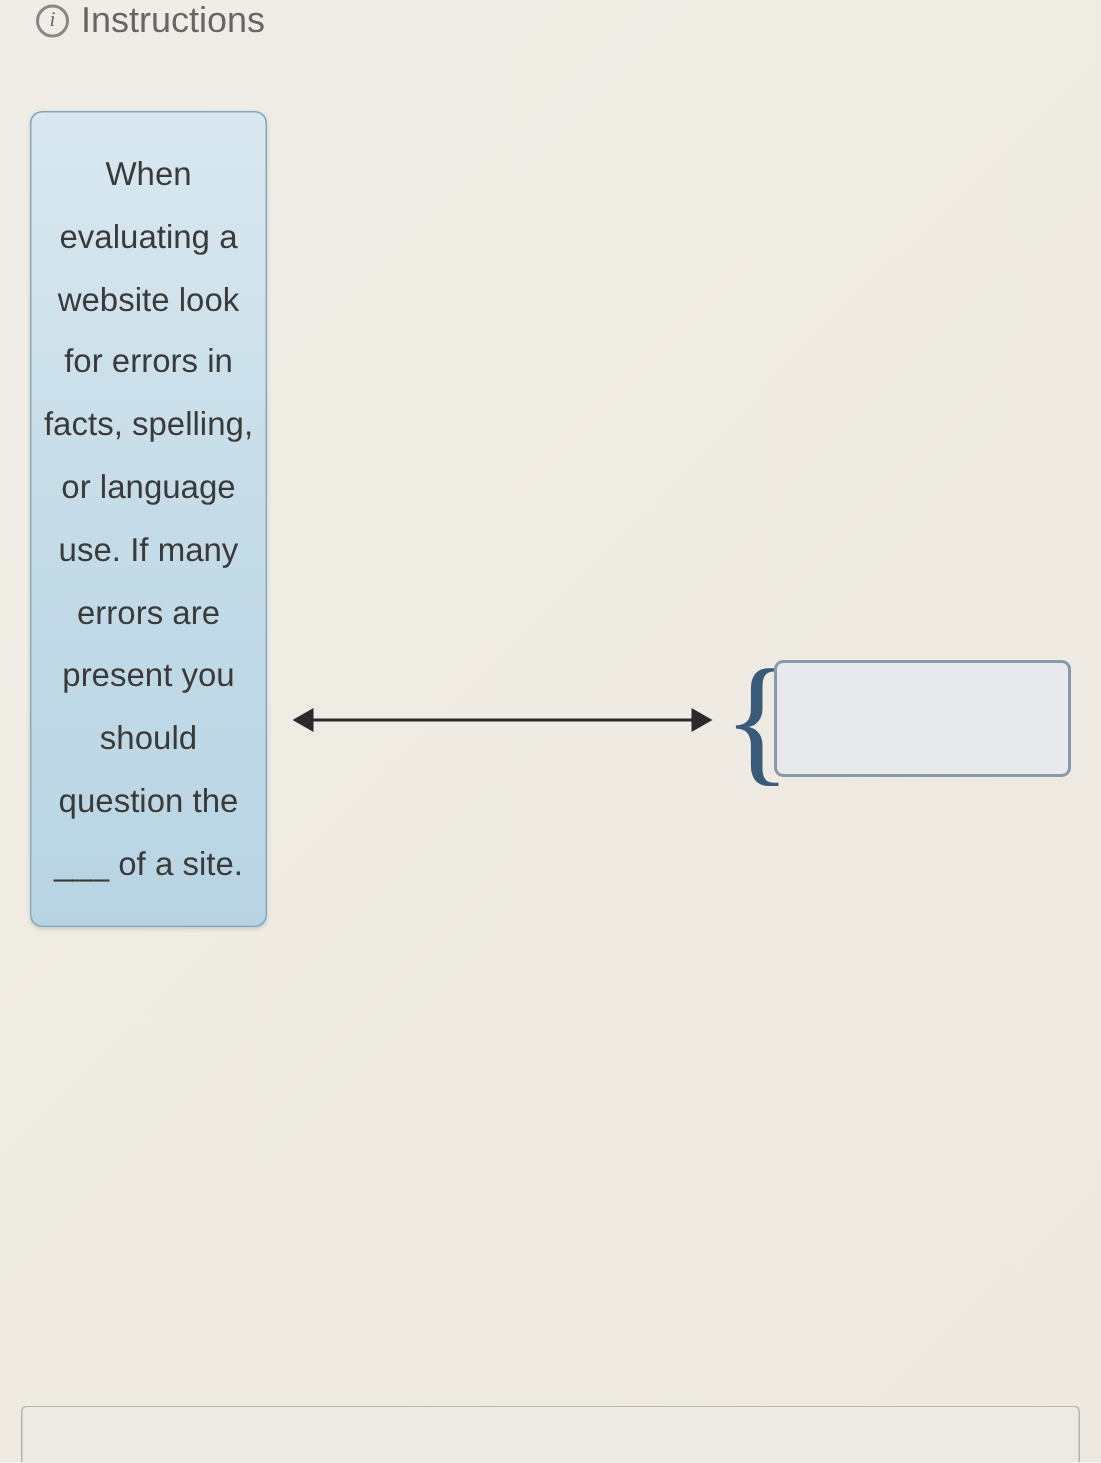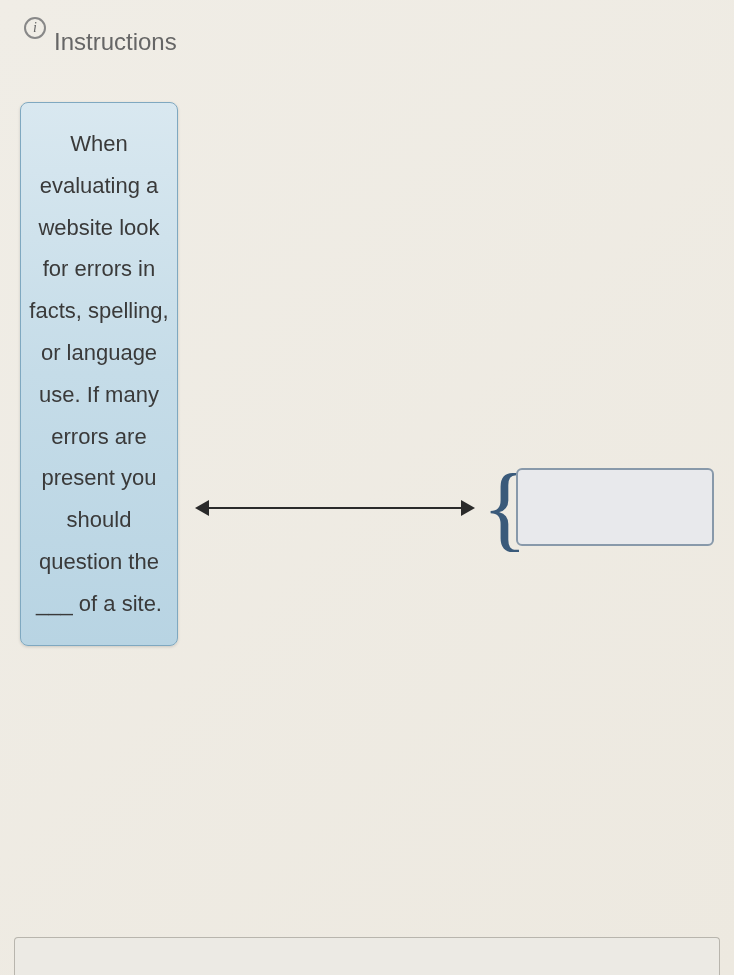--- a/index.html
+++ b/index.html
@@ -33,21 +33,20 @@
       font-family: Georgia, serif;
       font-size: 14px;
       color: #666;
       font-style: italic;
       flex-shrink: 0;
     }
     .header-title {
       font-size: 24px;
       color: #666;
       font-weight: 400;
-      margin-top: 28px;
     }
     .content-area {
       position: relative;
       margin-top: 42px;
       padding: 0 20px;
       height: 830px;
     }
     .question-card {
       position: absolute;
       left: 20px;

